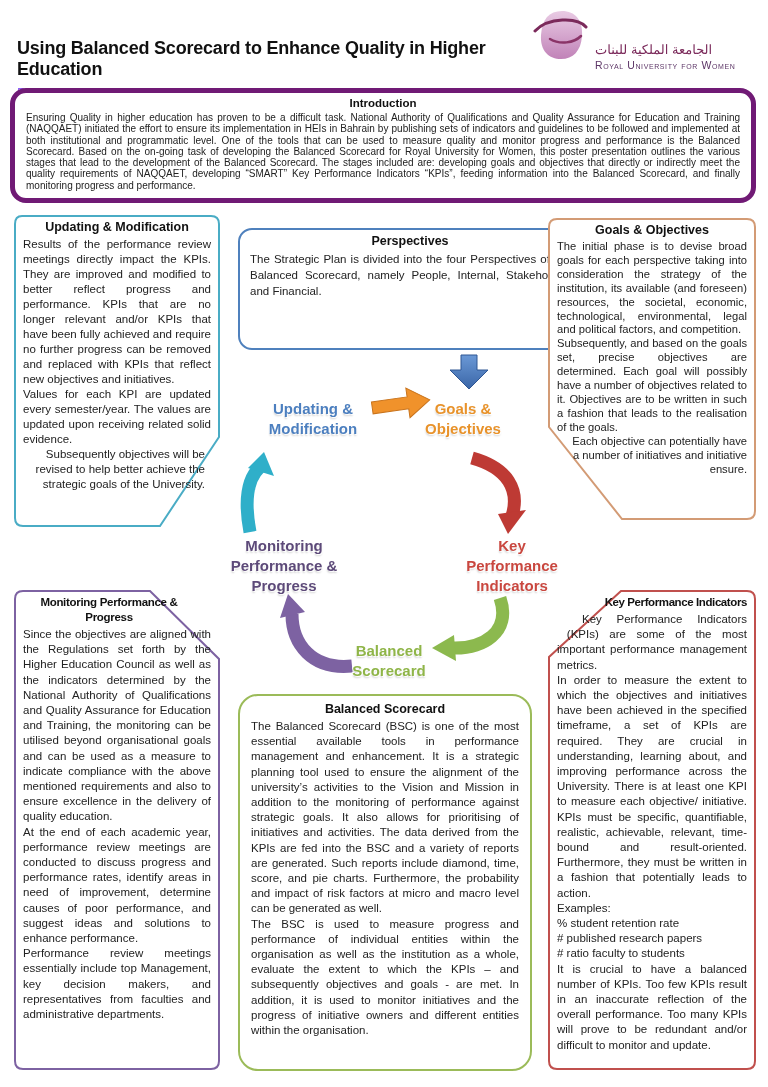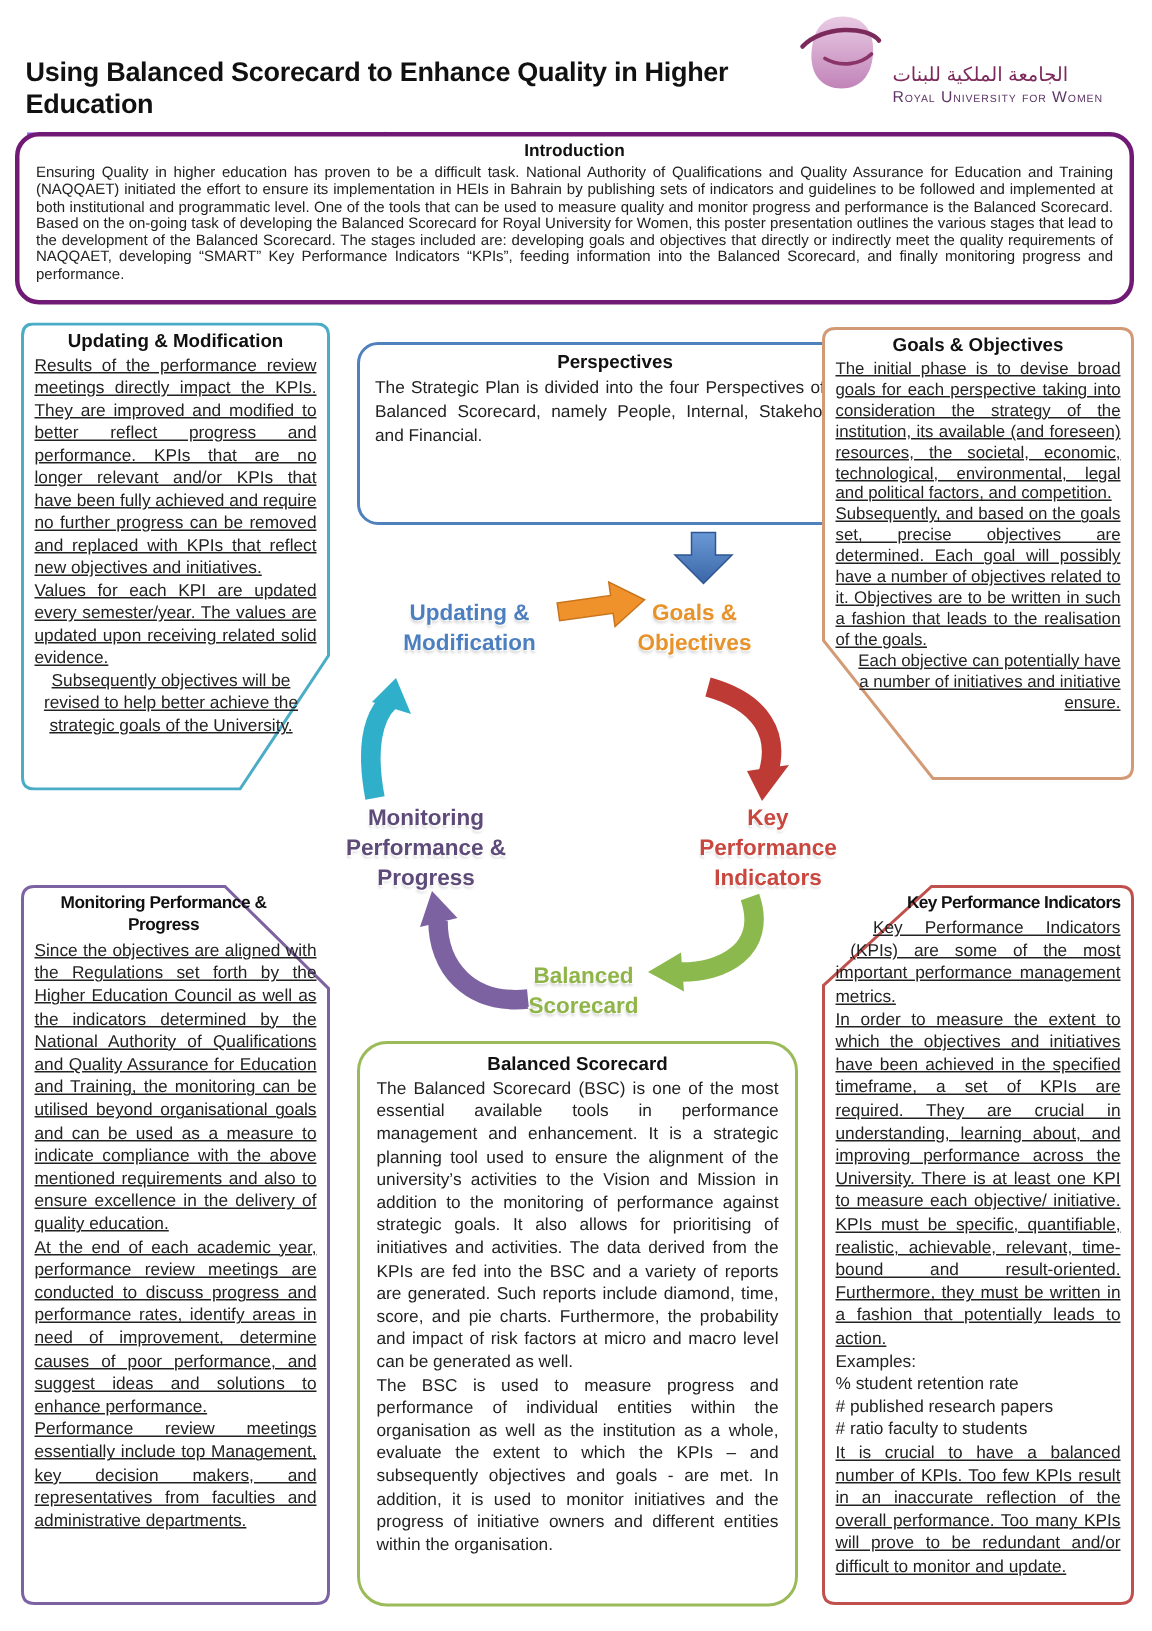--- a/index.html
+++ b/index.html
@@ -12,34 +12,34 @@
   .hdr-title{font-size:18px;font-weight:bold;color:#111;letter-spacing:-0.2px;margin-bottom:4px;}
   .hdr-author{font-size:13px;color:#8b5cf6;line-height:17px;}
   .logo{position:absolute;left:533px;top:6px;width:230px;height:58px;display:flex;align-items:center;}
   .logo-text{margin-left:6px;margin-top:44px;}
   .logo-ar{font-size:13px;color:#7B2A5B;direction:rtl;text-align:left;line-height:16px;}
   .logo-en{font-size:10.5px;font-variant:small-caps;letter-spacing:0.6px;color:#5C3566;line-height:14px;}
   
   .rbox{position:absolute;background:#fff;box-sizing:border-box;}
   .box-title{font-weight:bold;text-align:center;font-size:12.5px;color:#111;line-height:15px;margin:0 0 2px 0;}
   .rbox p{margin:0;text-align:justify;}
-  .intro{left:10px;top:88px;width:746px;height:115px;border:3px solid #701a75;border-radius:16px;padding:3px 11px;}
+  .intro{left:10px;top:88px;width:746px;height:115px;border:5px solid #701a75;border-radius:16px;padding:3px 11px;}
   .intro p{font-size:10px;line-height:11.3px;}
   .intro .box-title{font-size:11.5px;margin-bottom:1px;}
   .persp{left:238px;top:228px;width:344px;height:122px;border:2px solid #4F81BD;border-radius:14px;padding:4px 10px;}
   .persp p{font-size:11.5px;line-height:16px;}
   .bsc{left:238px;top:694px;width:294px;height:377px;border:2px solid #9BBB59;border-radius:20px;padding:6px 11px;}
   .bsc p{font-size:11.5px;line-height:15.2px;}
   
   .cutbox{position:absolute;}
   .cutbox svg.frame{position:absolute;left:0;top:0;}
   .cutbox .content{position:absolute;left:9px;top:5px;right:9px;bottom:5px;}
-  .cutbox p{margin:0;text-align:justify;font-size:11.5px;line-height:15px;text-decoration:underline;}
+  .cutbox p{margin:0;text-align:justify;font-size:11.5px;line-height:15px;}
   .upd{left:14px;top:215px;width:206px;height:312px;}
-  .upd .p3{text-align:center;width:182px;}
+  .upd .p3{text-align:right;width:182px;}
   .goals{left:548px;top:218px;width:208px;height:302px;}
   .goals p{font-size:11.2px;line-height:13.9px;}
   .goals .p3{text-align:right;width:182px;margin-left:auto;}
   .mon{left:14px;top:590px;width:206px;height:480px;}
   .mon p{line-height:15.2px;}
   .mon .box-title{font-size:11.5px;letter-spacing:-0.3px;width:172px;}
   .kpi{left:548px;top:590px;width:208px;height:480px;}
   .kpi p{line-height:15.2px;}
   .kpi .box-title{font-size:11.5px;letter-spacing:-0.4px;white-space:nowrap;text-align:right;}
   .spacer-tl{float:left;width:42px;height:42px;shape-outside:polygon(0 0,100% 0,0 100%);}

